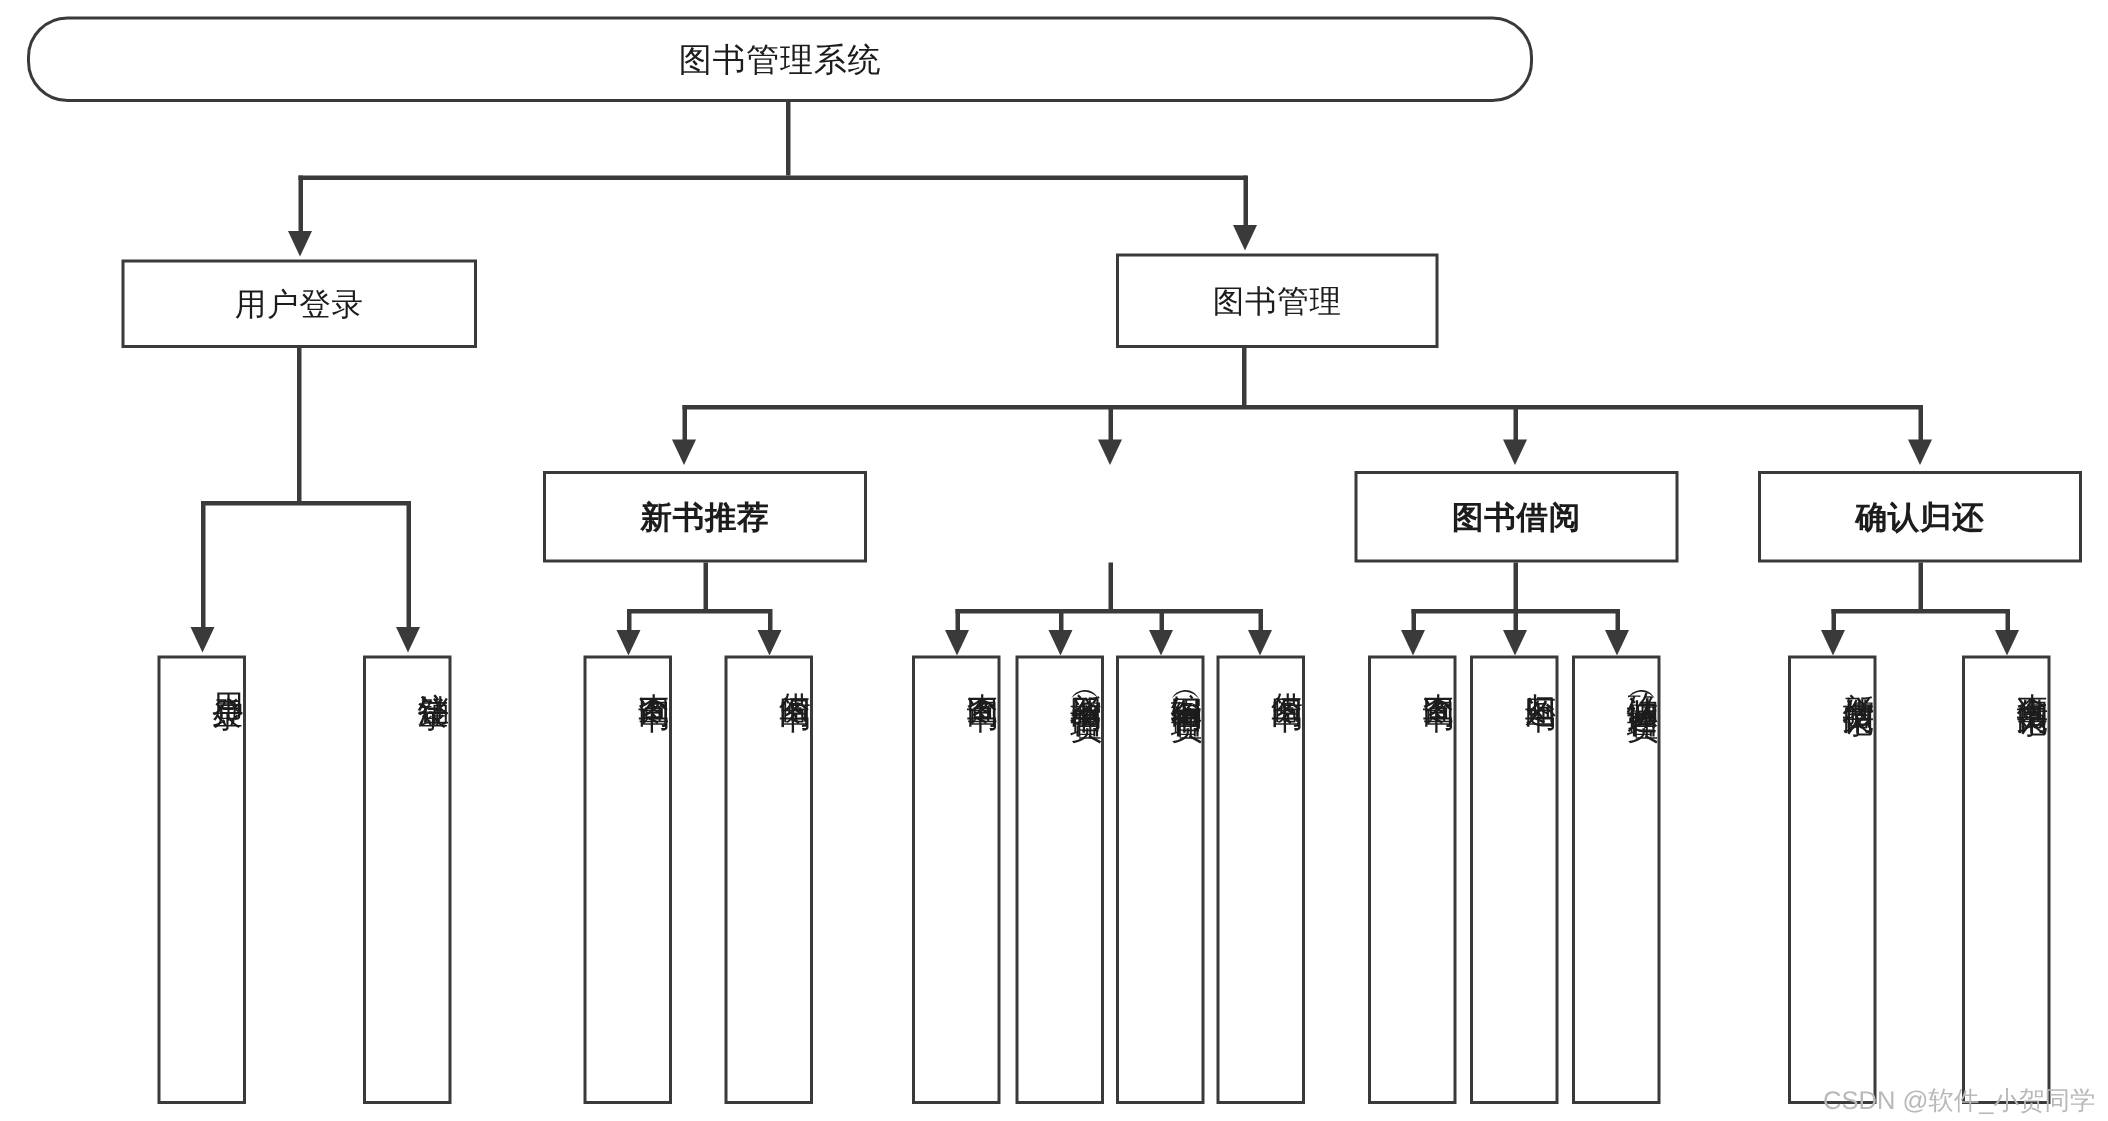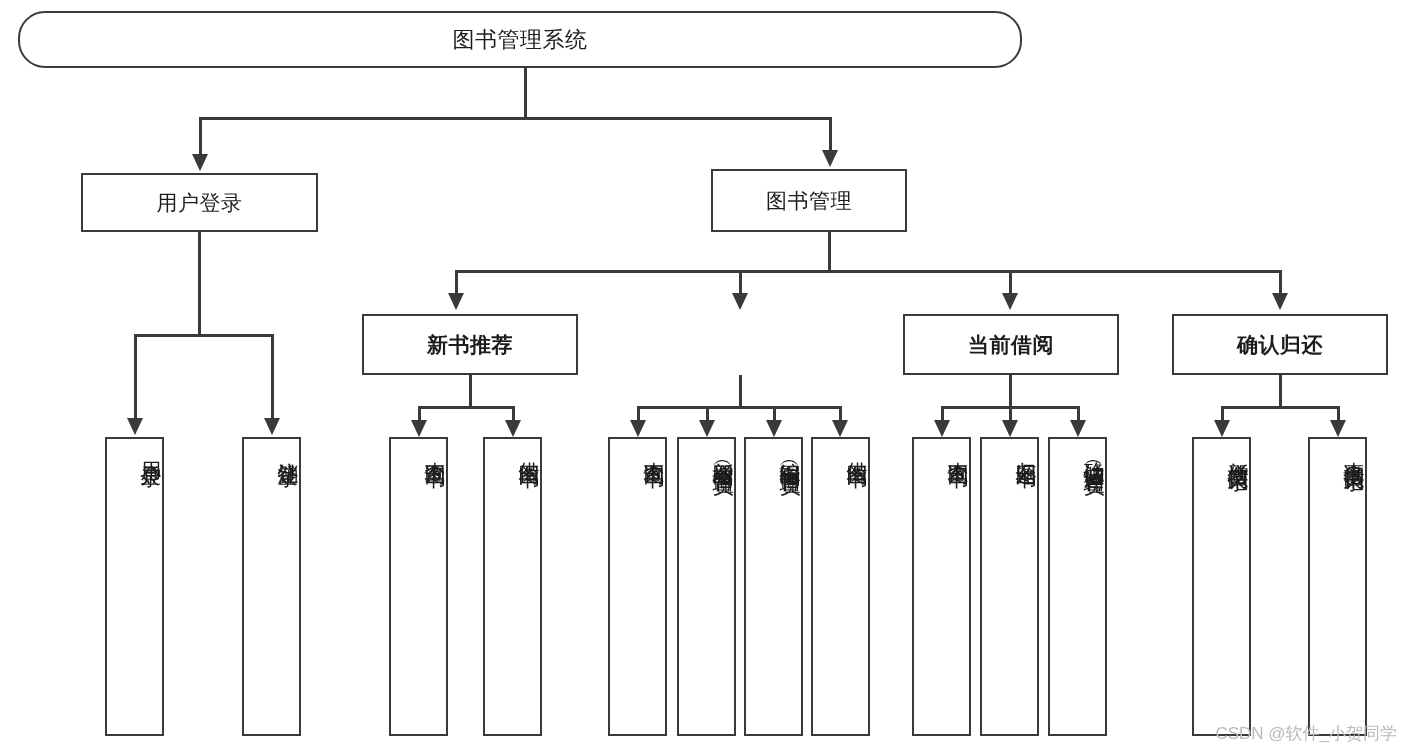--- a/index.html
+++ b/index.html
@@ -86,21 +86,21 @@
   <div class="vline" style="left:199px;top:117px;height:39px;"></div>
   <div class="arrow" style="left:192px;top:154px;"></div>
 
   <div class="vline" style="left:829px;top:117px;height:35px;"></div>
   <div class="arrow" style="left:822px;top:150px;"></div>
 
   <div class="node lvl1" style="left:81px;top:173px;width:237px;height:59px;">
     <span>用户登录</span>
   </div>
 
-  <div class="node lvl1" style="left:711px;top:169px;width:196px;height:63px;">
+  <div class="node lvl1" style="left:744px;top:169px;width:215px;height:63px;">
     <span>图书管理</span>
   </div>
 
   <div class="vline" style="left:198px;top:232px;height:104px;"></div>
   <div class="hline" style="left:134px;top:334px;width:140px;"></div>
   <div class="vline" style="left:134px;top:334px;height:86px;"></div>
   <div class="arrow" style="left:127px;top:418px;"></div>
   <div class="vline" style="left:271px;top:334px;height:86px;"></div>
   <div class="arrow" style="left:264px;top:418px;"></div>
 
@@ -116,21 +116,21 @@
   <div class="vline" style="left:1009px;top:270px;height:25px;"></div>
   <div class="arrow" style="left:1002px;top:293px;"></div>
 
   <div class="vline" style="left:1279px;top:270px;height:25px;"></div>
   <div class="arrow" style="left:1272px;top:293px;"></div>
 
   <div class="node lvl2" style="left:362px;top:314px;width:216px;height:61px;">
     <span>新书推荐</span>
   </div>
   <div class="node lvl2" style="left:903px;top:314px;width:216px;height:61px;">
-    <span>当前借阅</span>
+    <span>图书借阅</span>
   </div>
   <div class="node lvl2" style="left:1172px;top:314px;width:216px;height:61px;">
     <span>确认归还</span>
   </div>
 
   <div class="vline" style="left:469px;top:375px;height:33px;"></div>
   <div class="hline" style="left:418px;top:406px;width:96px;"></div>
   <div class="vline" style="left:418px;top:406px;height:16px;"></div>
   <div class="arrow" style="left:411px;top:420px;"></div>
   <div class="vline" style="left:512px;top:406px;height:16px;"></div>

